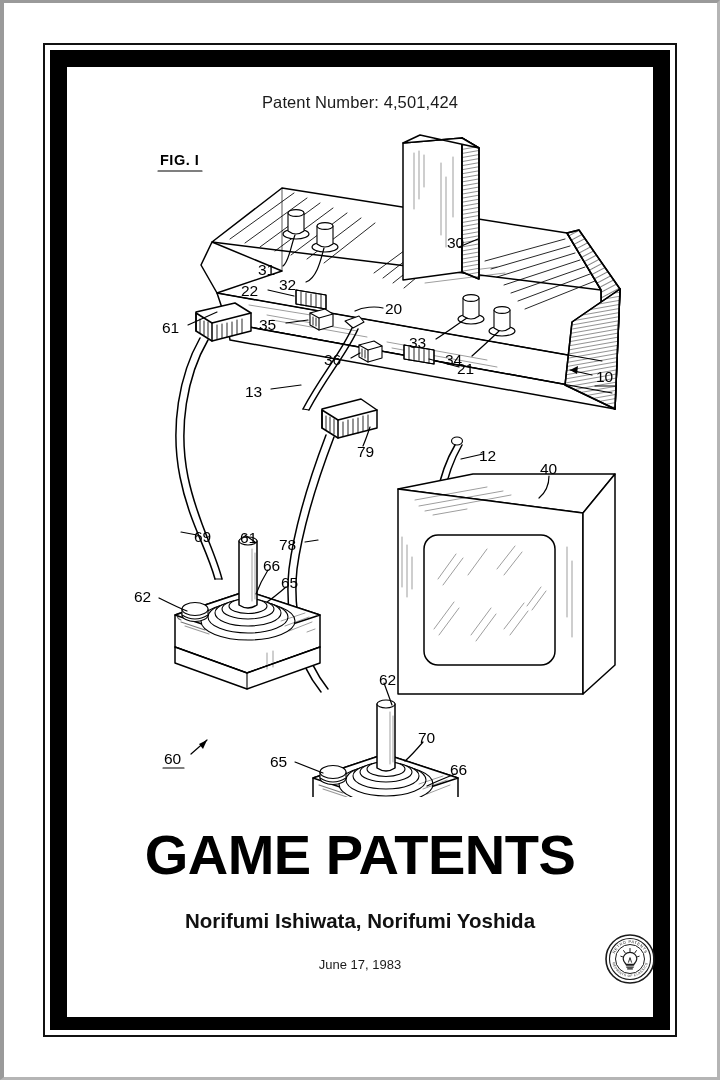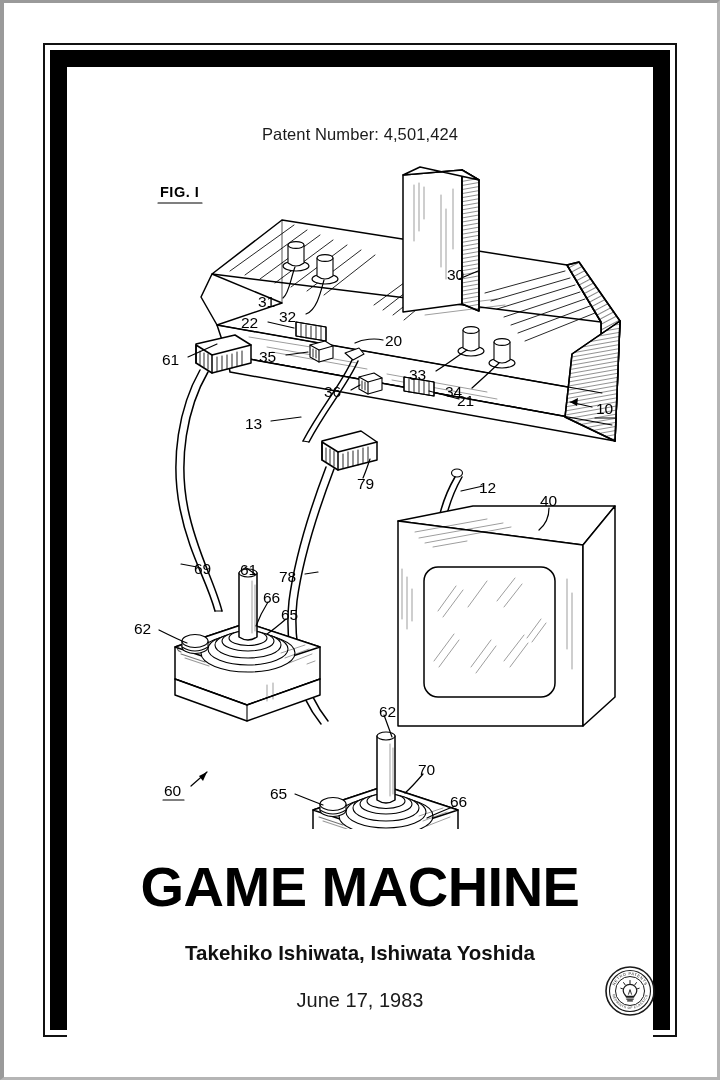--- a/index.html
+++ b/index.html
@@ -39,21 +39,20 @@
     width:620px;height:980px;
     box-sizing:border-box;
     border:17px solid #000000;
     background:#ffffff;
   }
   #content{
     position:absolute;
     left:67px;top:67px;
     width:586px;height:950px;
     background:#ffffff;
-    margin-top:32px;
   }
   #patent-number{
     position:absolute;
     left:0;top:26px;width:586px;
     text-align:center;
     font-size:16.5px;
     letter-spacing:.1px;
     color:#1b1b1b;
   }
   #figure-wrap{
@@ -77,21 +76,21 @@
     white-space:nowrap;
   }
   #inventors{
     margin-top:26px;
     font-size:20.5px;
     font-weight:bold;
     color:#111111;
   }
   #patent-date{
     margin-top:24px;
-    font-size:20px;
+    font-size:13px;
     color:#1b1b1b;
   }
   #seal{
     position:absolute;
     right:-3px;
     top:866px;
     width:52px;height:52px;
   }
   #seal svg{display:block;}
 </style>
@@ -552,22 +551,22 @@
           <g>
             <text class="num" x="197" y="723">68</text>
             <line class="ln2" x1="196" y1="727" x2="217" y2="727"></line>
           </g>
         </g>
 
       </svg>
     </div>
 
     <div id="title-block">
-      <div id="poster-title">GAME MACHINE</div>
-      <div id="inventors">Takehiko Ishiwata, Ishiwata Yoshida</div>
+      <div id="poster-title">GAME PATENTS</div>
+      <div id="inventors">Norifumi Ishiwata, Norifumi Yoshida</div>
       <div id="patent-date">June 17, 1983</div>
     </div>
 
     <div id="seal">
       <svg viewBox="0 0 52 52" xmlns="http://www.w3.org/2000/svg">
         <defs>
           <path id="arcTop" d="M 10,26 A 16,16 0 0 1 42,26" fill="none"></path>
           <path id="arcBot" d="M 8,26 A 18,18 0 0 0 44,26" fill="none"></path>
         </defs>
         <circle cx="26" cy="26" r="24" fill="none" stroke="#1a1a1a" stroke-width="1.6"></circle>

